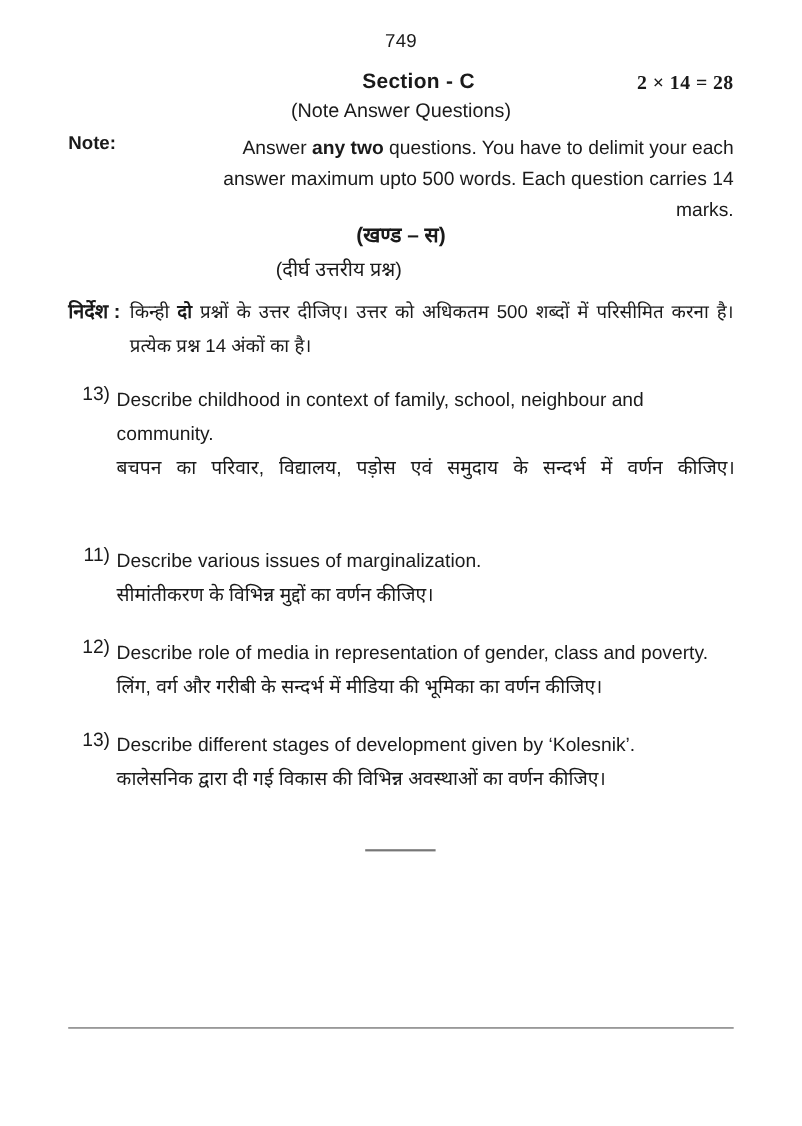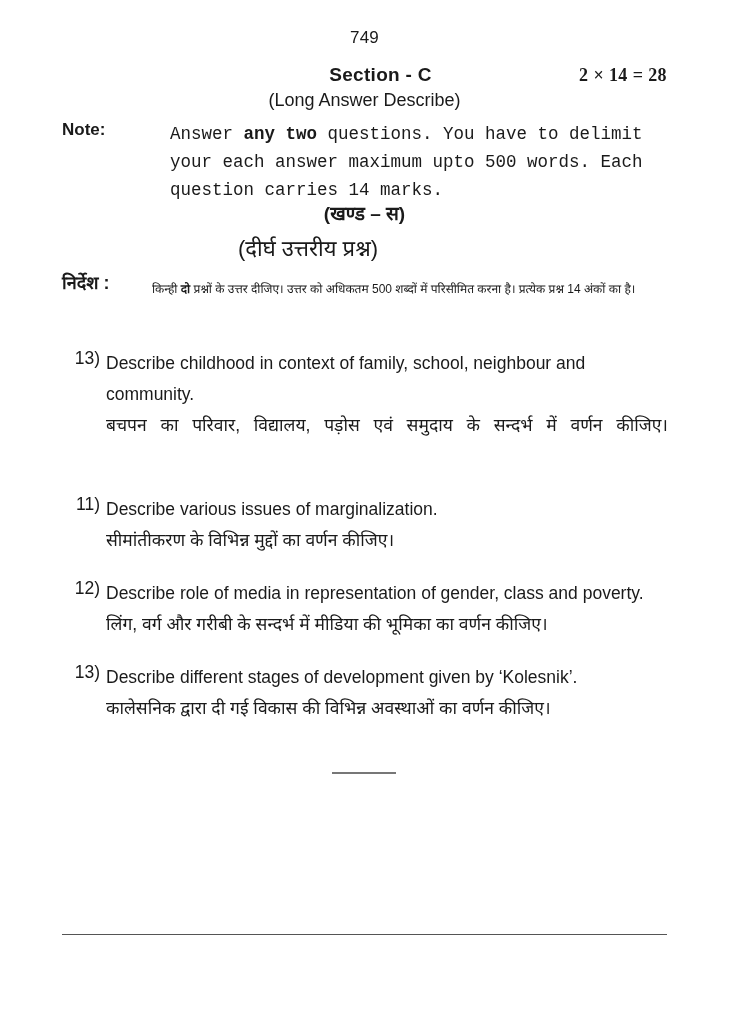--- a/index.html
+++ b/index.html
@@ -76,64 +76,63 @@
     position: absolute;
     left: 0;
     top: 0;
     font-size: 17px;
     font-weight: bold;
   }
   .note-text {
     margin-left: 108px;
     font-size: 17.5px;
     line-height: 28px;
-    text-align: left;
-    font-family: Liberation Mono, monospace;
+    text-align: right;
   }
   .note-text b { font-weight: bold; }
 
   
   .khand {
     position: absolute;
     top: 200px;
     left: 0;
     width: 729px;
     text-align: center;
     font-size: 19px;
     font-weight: bold;
     font-family: "Liberation Sans", sans-serif;
   }
   .subtitle-hi {
     position: absolute;
     top: 232px;
     left: 0;
     width: 616px;
     text-align: center;
-    font-size: 22px;
+    font-size: 18px;
   }
 
   
   .nirdesh-block {
     position: absolute;
     top: 268px;
     left: 62px;
     width: 605px;
   }
   .nirdesh-label {
     position: absolute;
     left: 0;
     top: 2px;
     font-size: 18px;
     font-weight: bold;
     white-space: nowrap;
   }
   .nirdesh-text {
-    margin-left: 90px;
-    font-size: 12px;
-    line-height: 43px;
+    margin-left: 56px;
+    font-size: 17px;
+    line-height: 31px;
     text-align: justify;
     text-justify: inter-word;
   }
   .nirdesh-text b { font-weight: bold; }
 
   
   .questions {
     position: absolute;
     top: 348px;
     left: 62px;
@@ -219,21 +218,21 @@
 
 <div class="page">
 
   <div class="page-num-top">749</div>
 
   <div class="section-row">
     <div class="section-title">Section - C</div>
     <div class="marks">2 × 14 = 28</div>
   </div>
 
-  <div class="subtitle-en">(Long Answer Describe)</div>
+  <div class="subtitle-en">(Note Answer Questions)</div>
 
   <div class="note-block">
     <div class="note-label">Note:</div>
     <div class="note-text"><span>Answer </span><b>any two</b><span> questions. You have to delimit your each answer maximum upto 500 words. Each question carries 14 marks.</span></div>
   </div>
 
   <div class="khand">(खण्ड – स)</div>
   <div class="subtitle-hi">(दीर्घ उत्तरीय प्रश्न)</div>
 
   <div class="nirdesh-block">

